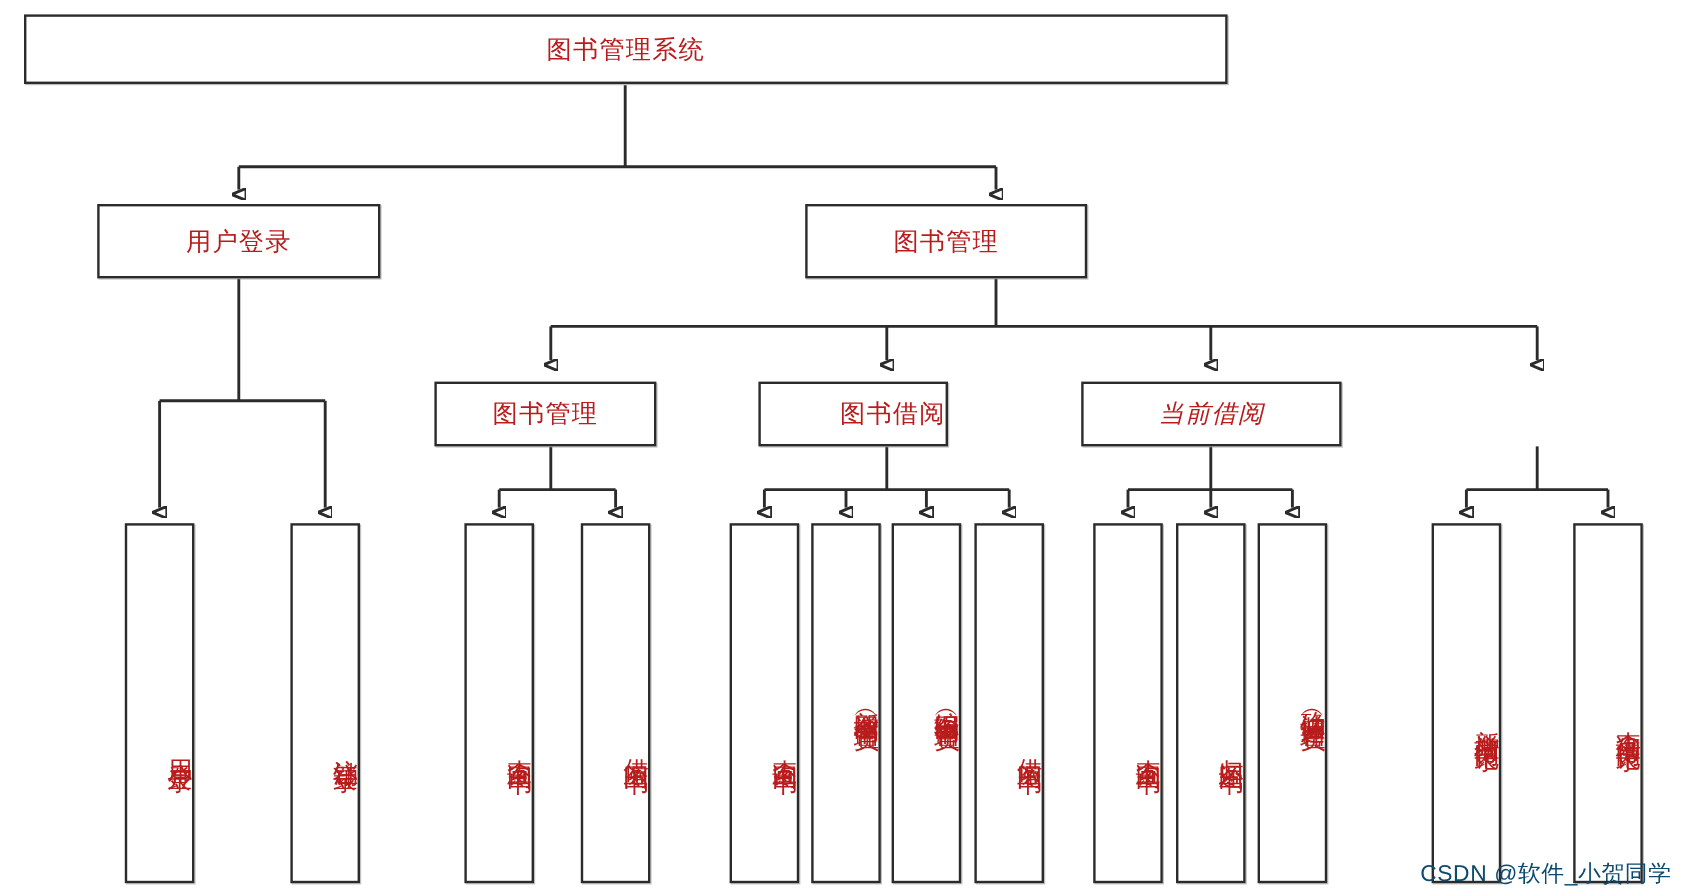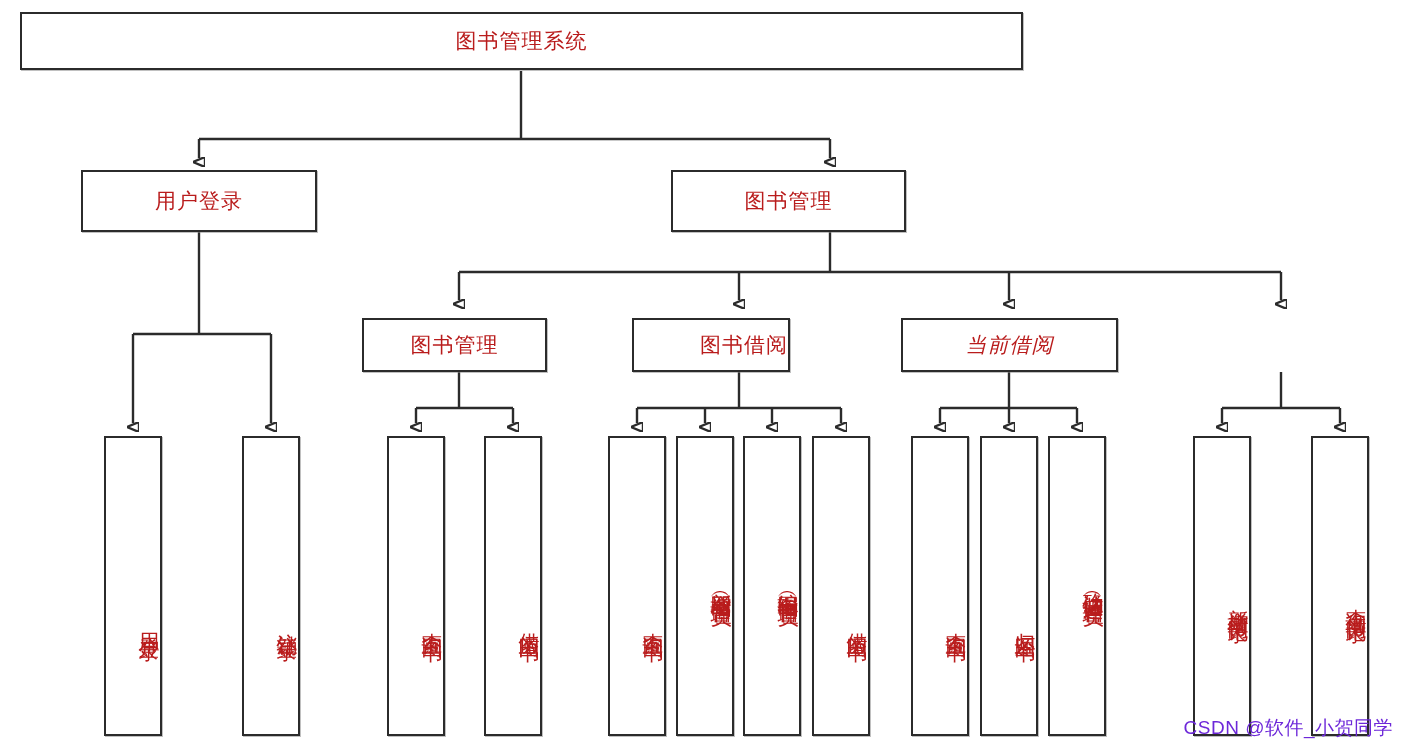--- a/index.html
+++ b/index.html
@@ -63,21 +63,21 @@
     stroke: #2b2b2b;
     stroke-width: 2.4;
     fill: none;
   }
   .arrow-head { fill: #2b2b2b; stroke: none; }
   #watermark {
     position: absolute;
     right: 12px;
     bottom: 6px;
     font-size: 19px;
-    color: #6d28d9;
+    color: #0c4a6e;
     white-space: nowrap;
     letter-spacing: 0.5px;
     text-align: center;
   }
 </style>
 </head>
 <body>
 
 <div id="canvas">
 

